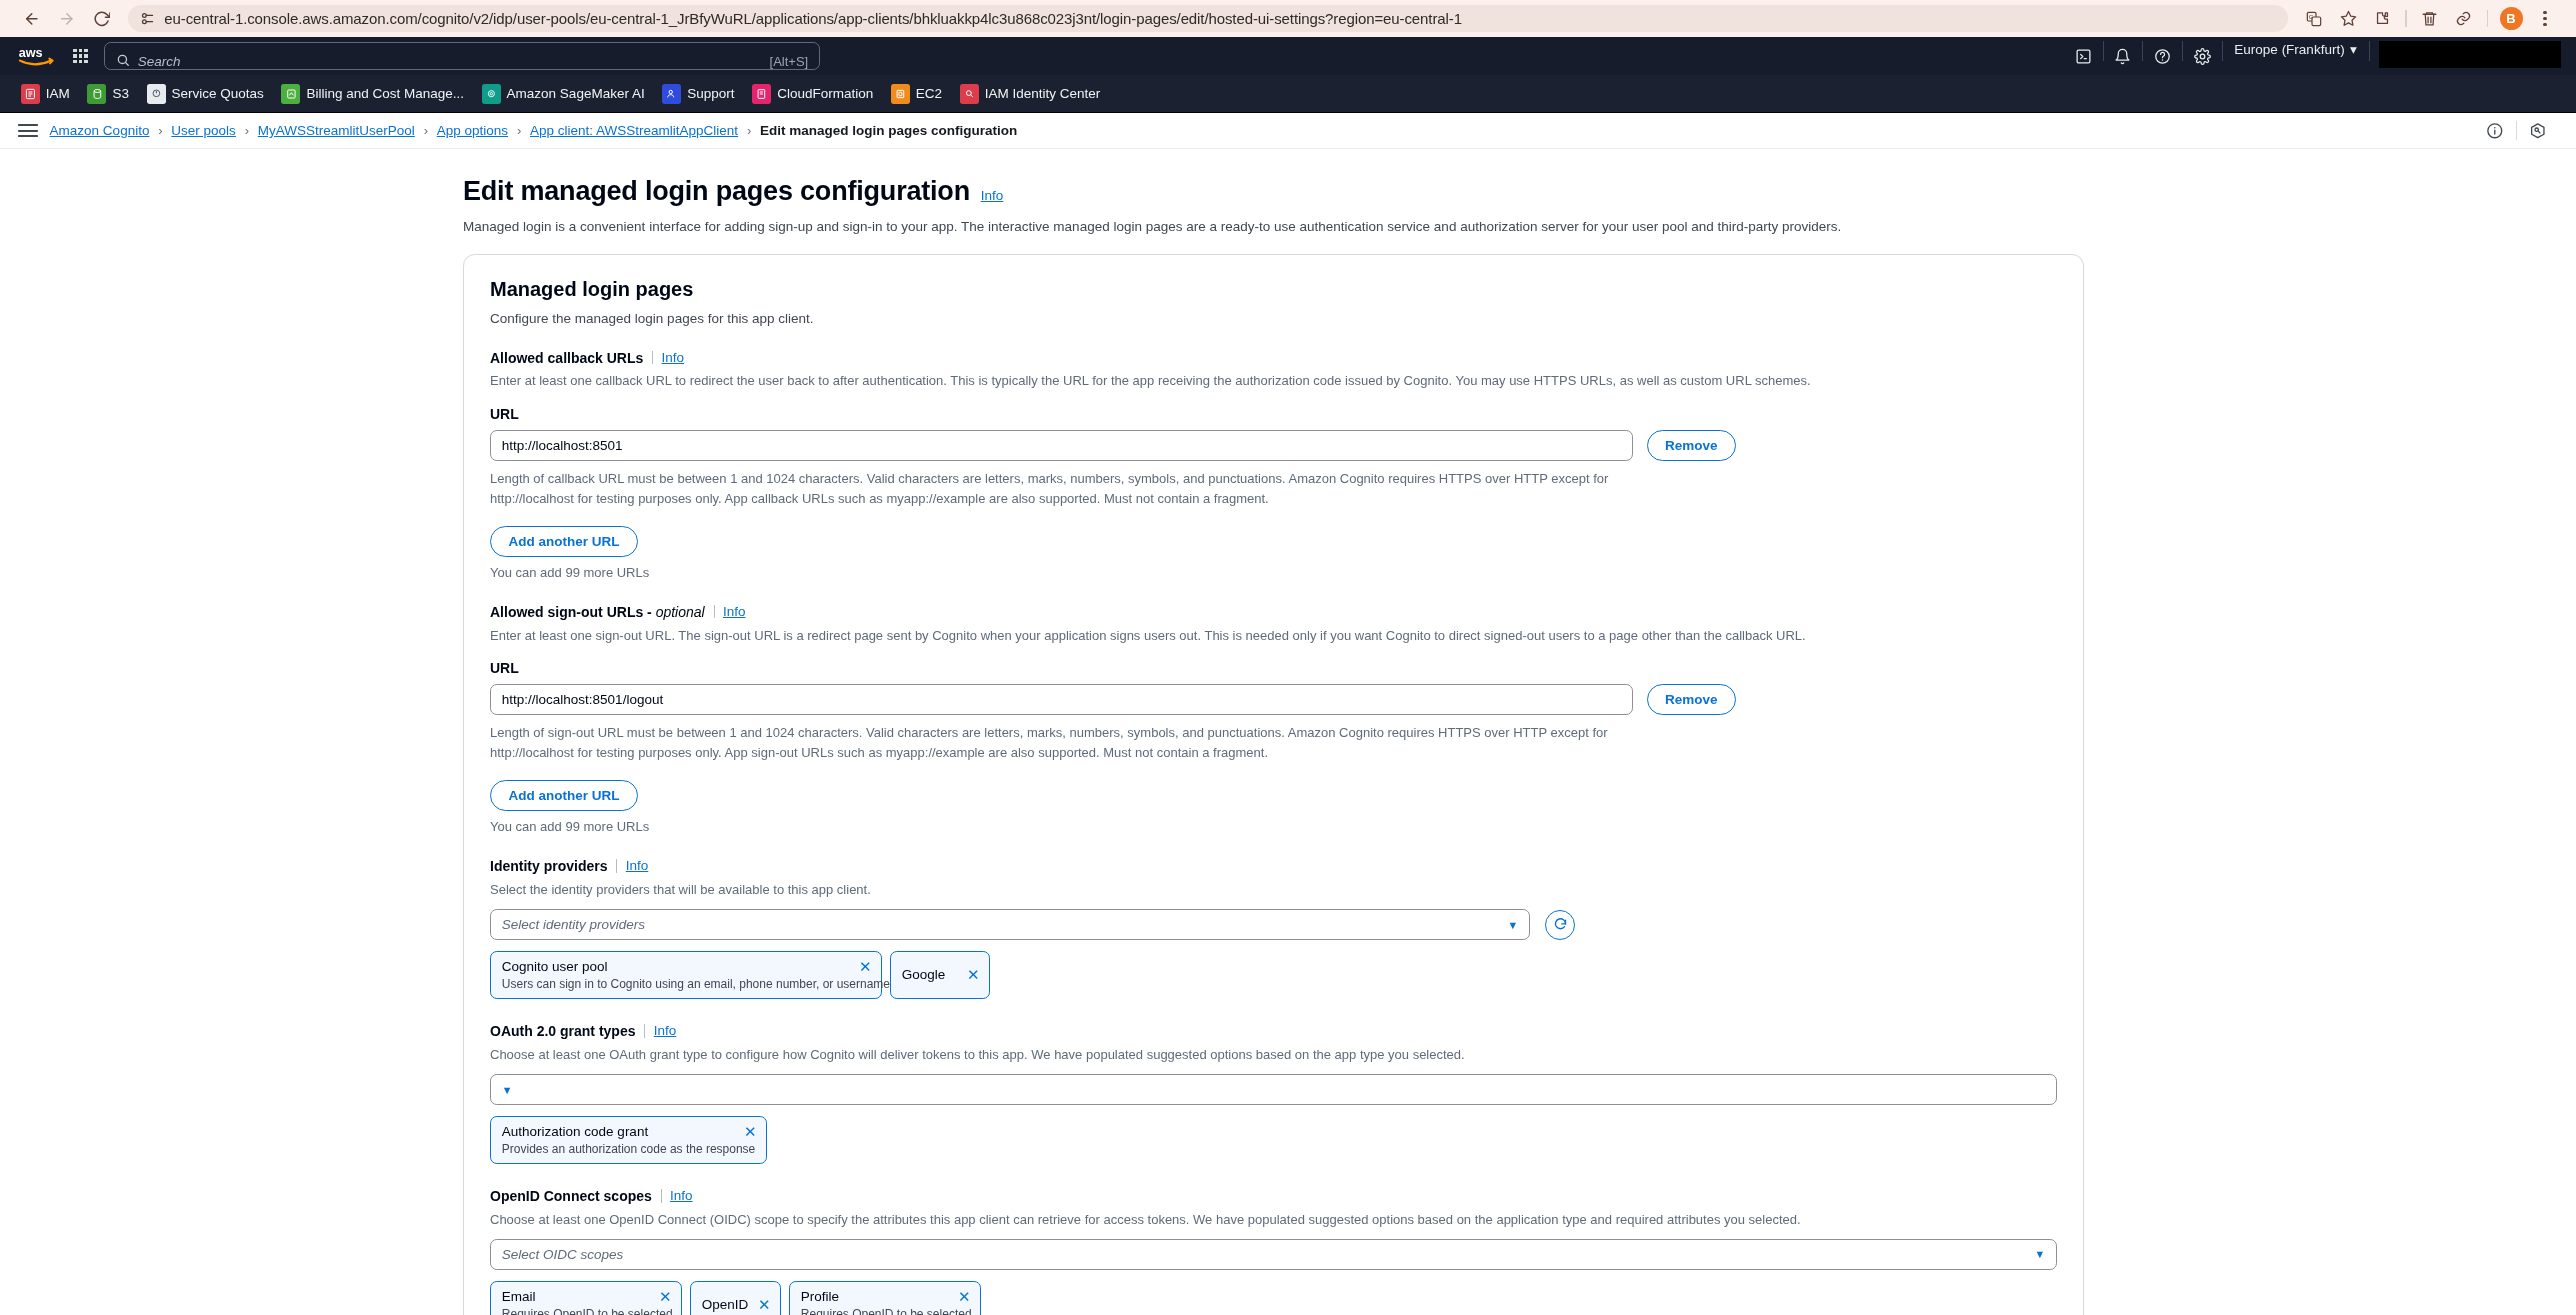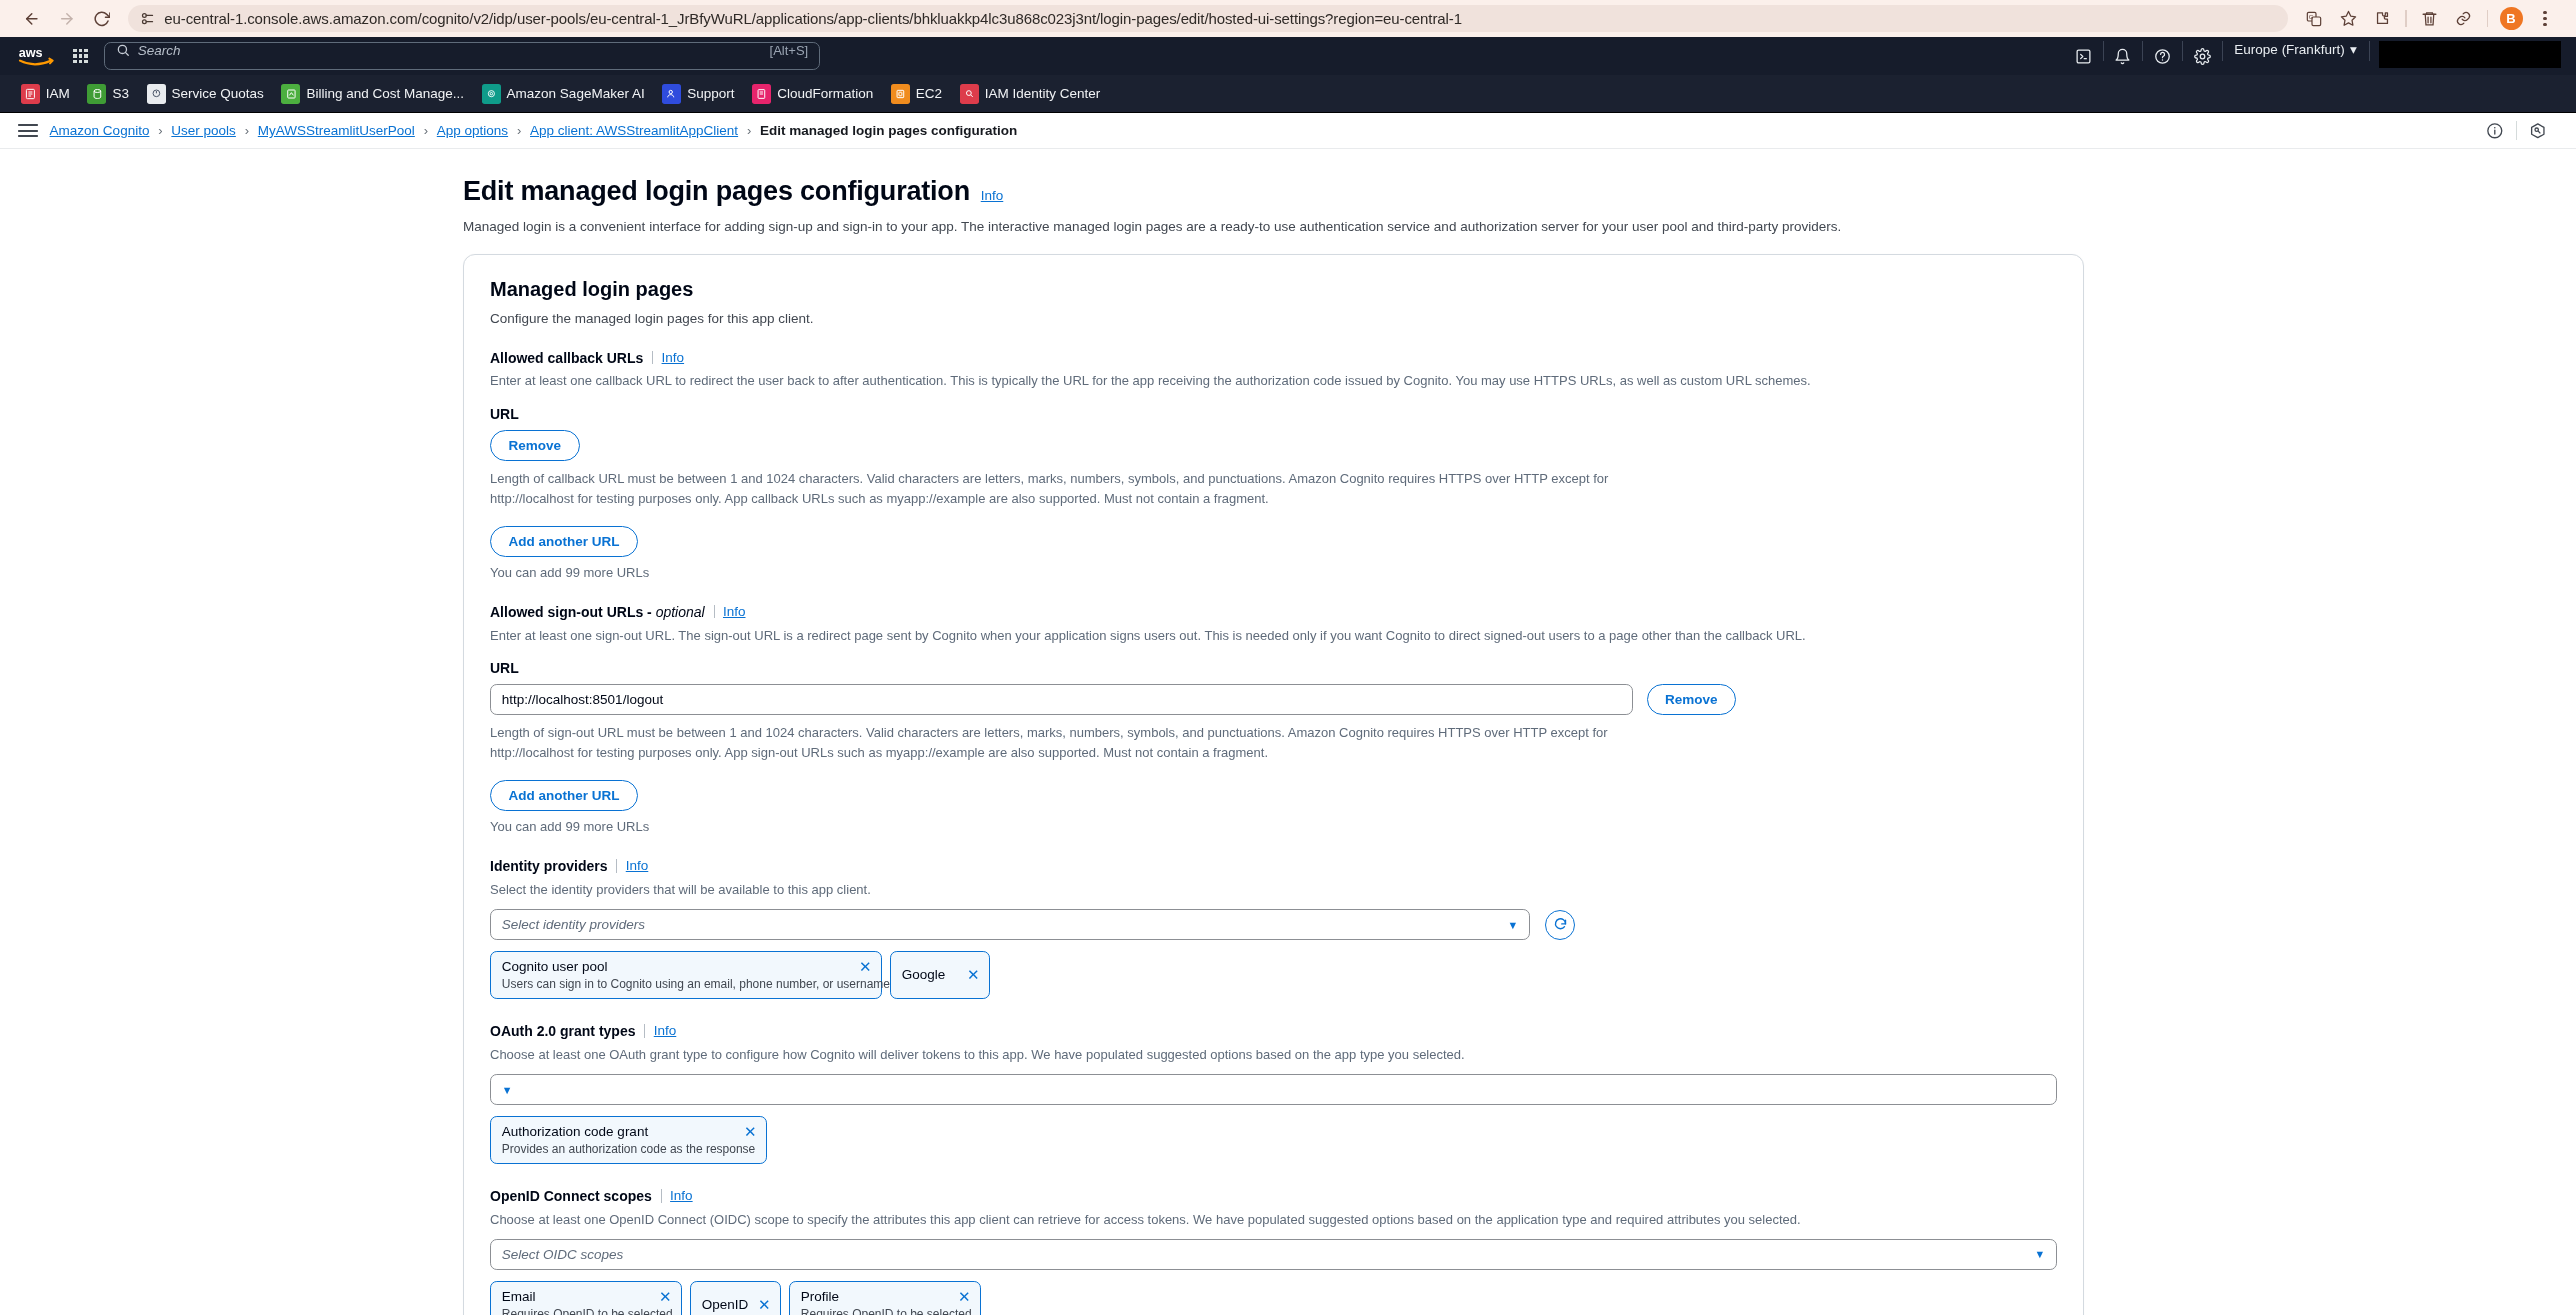--- a/index.html
+++ b/index.html
@@ -78,21 +78,21 @@
   .grid-icon { width: 28px; display:flex; align-items:center; justify-content:center; flex:none; }
   .grid-icon .g { display:grid; grid-template-columns:repeat(3,3.4px); gap:2px; }
   .grid-icon .g i { width:3.4px; height:3.4px; background:#d5dbdb; display:block; }
   .aws-search {
     flex: 1;
     height: 28px;
     background: #161c2b;
     border: 0.7px solid #5f6b7a;
     border-radius: 6.8px;
     display: flex;
-    align-items: flex-start;
+    align-items: flex-end;
     padding: 0 10.8px;
     gap: 8px;
     max-width: 716px;
   }
   .aws-search .ph {
     flex: 1;
     color: #b6bec9;
     font-size: 13.5px;
     font-style: italic;
   }
@@ -538,20 +538,21 @@
 
       <div class="field">
         <div class="field-label-row">
           <span class="field-label">Allowed callback URLs</span>
           <span class="lbl-sep"></span>
           <span class="info-link">Info</span>
         </div>
         <div class="field-desc">Enter at least one callback URL to redirect the user back to after authentication. This is typically the URL for the app receiving the authorization code issued by Cognito. You may use HTTPS URLs, as well as custom URL schemes.</div>
         <div class="sublabel">URL</div>
         <div class="input-row">
+          <div class="text-input">http://localhost:8501</div>
           <div class="btn-outline">Remove</div>
         </div>
         <div class="hint">Length of callback URL must be between 1 and 1024 characters. Valid characters are letters, marks, numbers, symbols, and punctuations. Amazon Cognito requires HTTPS over HTTP except for http://localhost for testing purposes only. App callback URLs such as myapp://example are also supported. Must not contain a fragment.</div>
         <div class="add-btn-wrap">
           <div class="btn-outline" style="display:inline-flex">Add another URL</div>
         </div>
         <div class="small-note">You can add 99 more URLs</div>
       </div>
 
       <div class="field">

